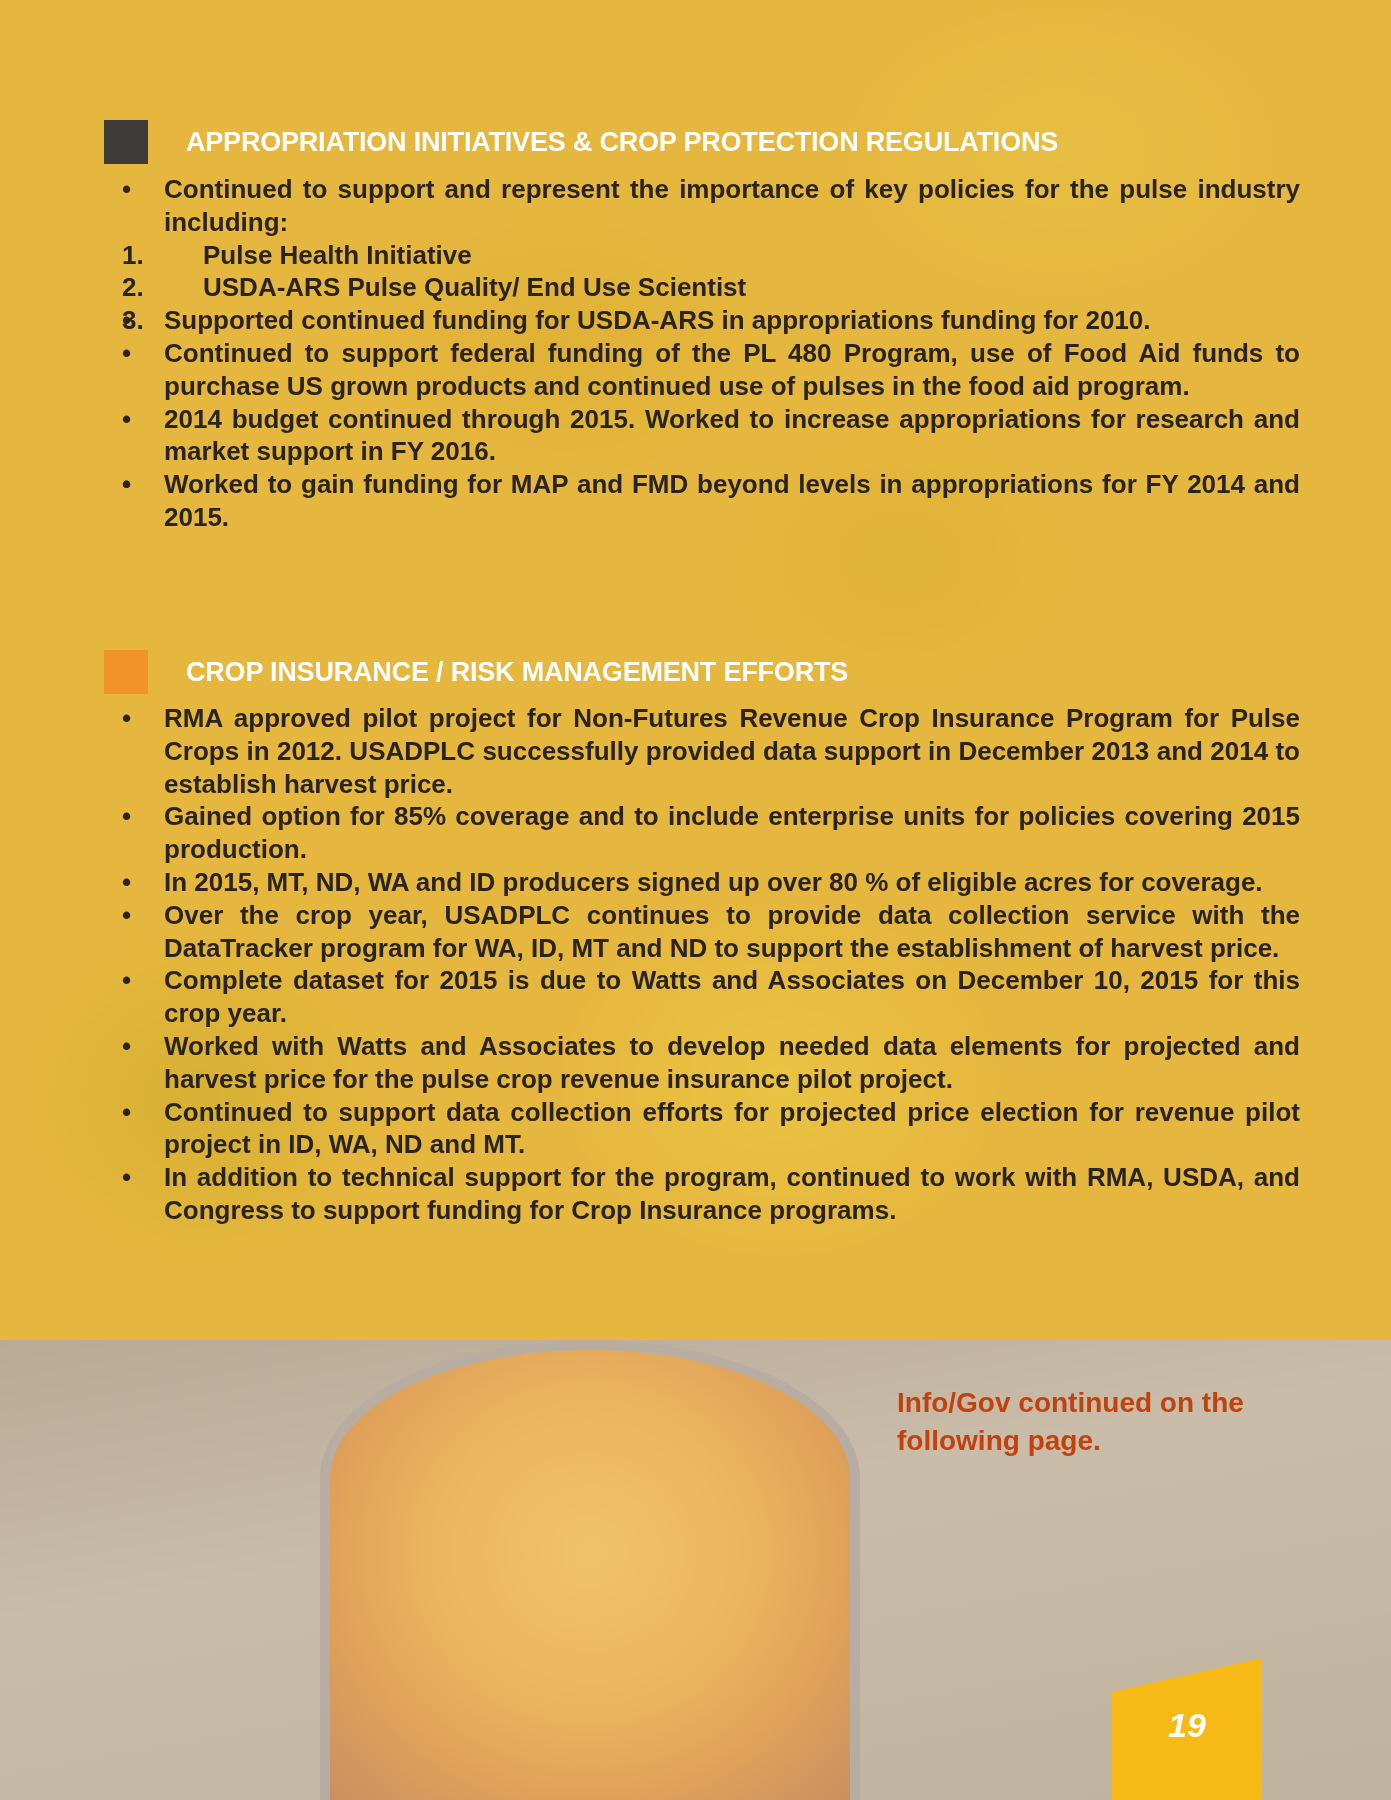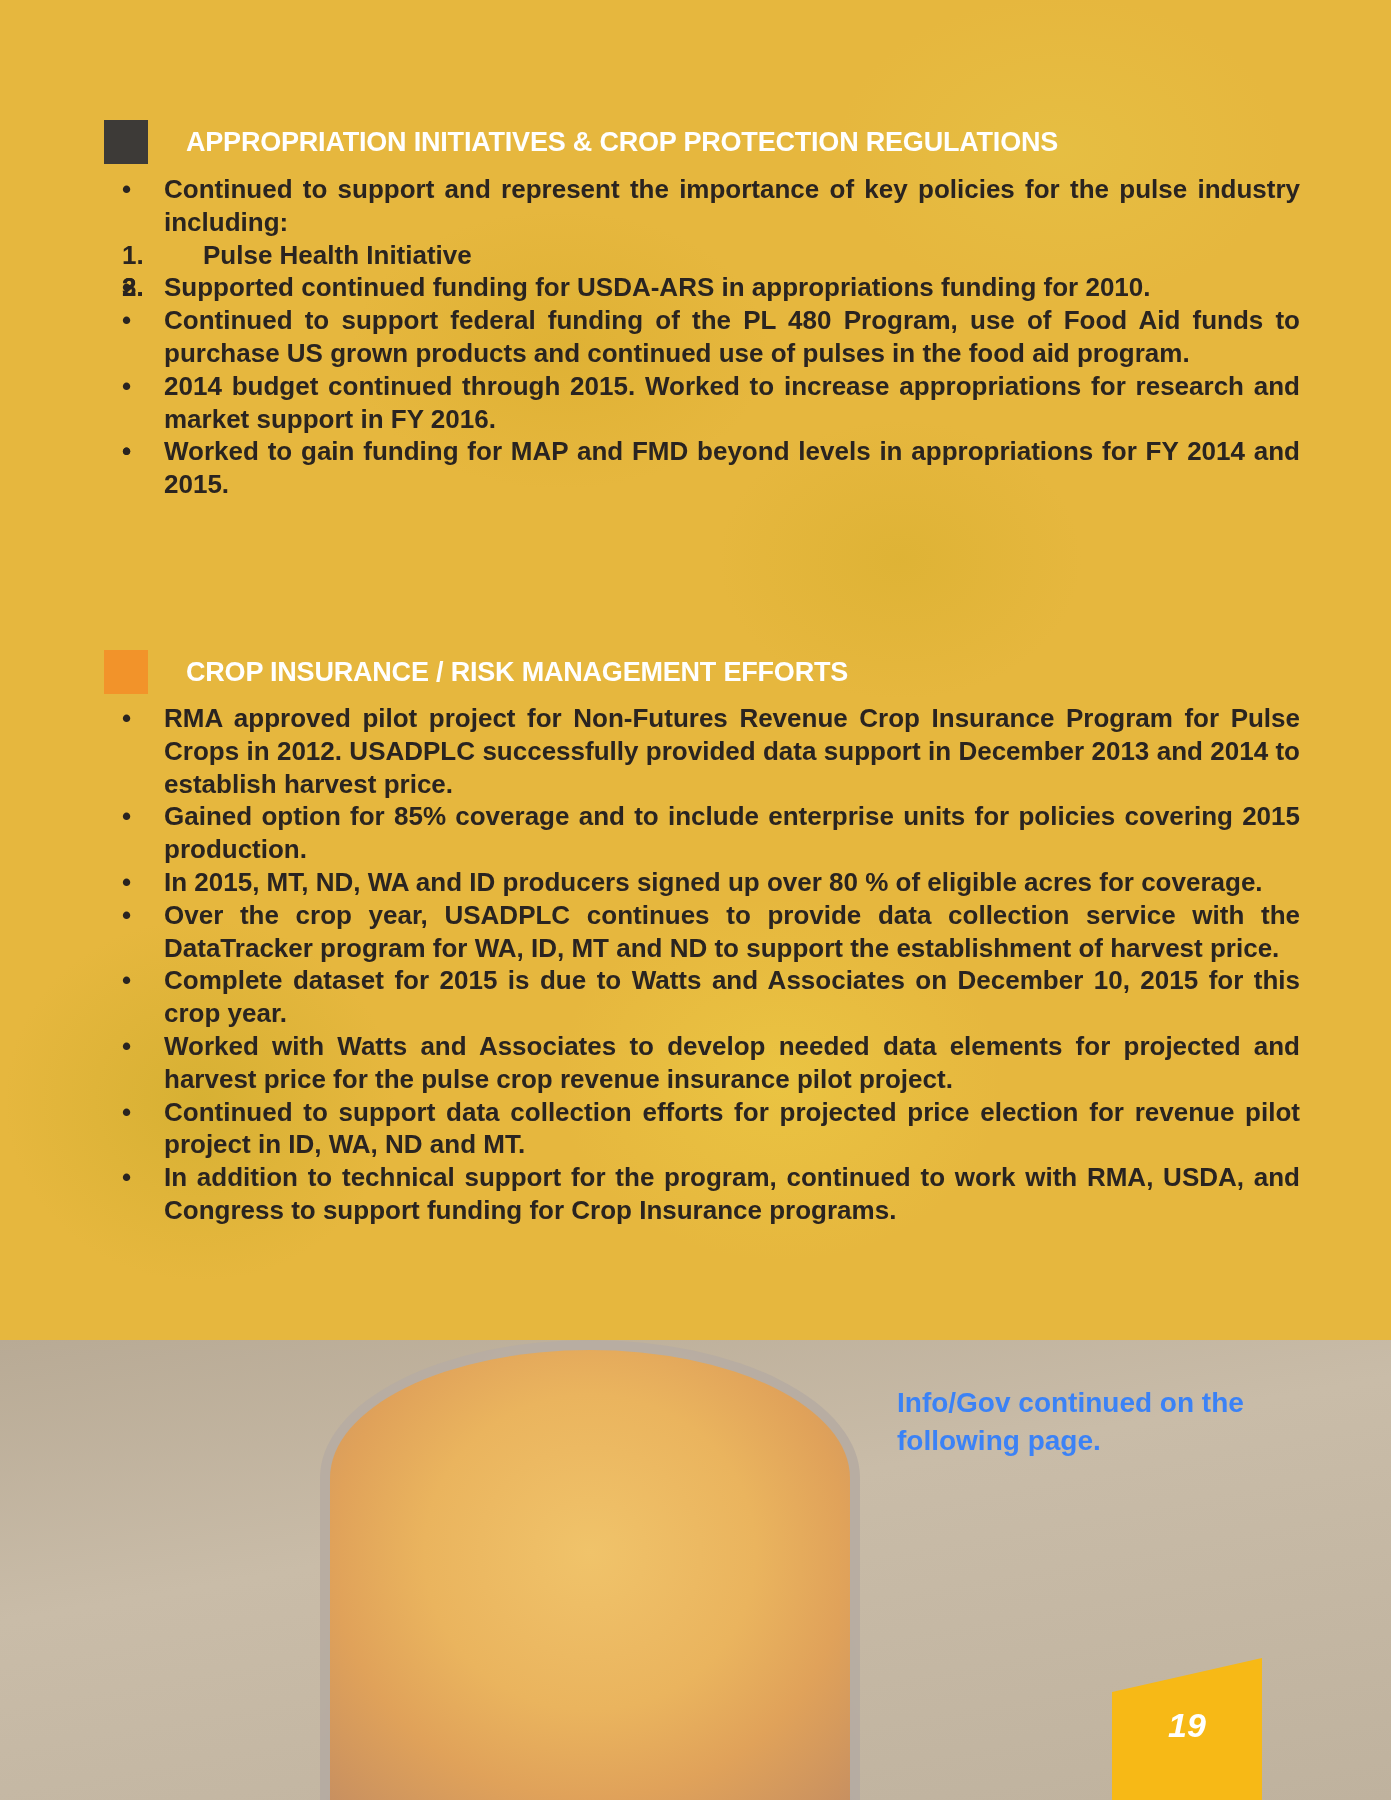--- a/index.html
+++ b/index.html
@@ -22,21 +22,21 @@
     background:radial-gradient(ellipse at 50% 45%, #f0c36a 0%, #eab45e 45%, #e0a25a 70%, #c89060 100%);}
   .content{position:absolute;left:0;top:0;width:1391px;}
   .section-head{position:absolute;left:104px;height:44px;display:flex;align-items:center;}
   .sq{width:44px;height:44px;flex:none;}
   .sq.dark{background:#3d3a37;}
   .sq.orange{background:#f2932a;}
   .htitle{margin-left:38px;color:#ffffff;font-weight:bold;font-size:27px;letter-spacing:-0.2px;}
   .list{position:absolute;left:122px;width:1178px;margin:0;padding:0;list-style:none;color:#2a2420;font-weight:bold;font-size:26px;line-height:32.8px;}
   .list li{position:relative;padding-left:42px;text-align:justify;}
   .list li .mk{position:absolute;left:0;top:0;width:40px;}
-  .note{position:absolute;left:897px;top:1384px;width:420px;color:#3b82f6;font-weight:bold;font-size:28px;line-height:38px;}
+  .note{position:absolute;left:897px;top:1384px;width:420px;color:#c2410c;font-weight:bold;font-size:28px;line-height:38px;}
   .pagebox{position:absolute;left:1112px;top:1658px;width:150px;height:142px;background:#f7b916;
     clip-path:polygon(0 34px,150px 0,150px 142px,0 142px);}
   .pagenum{position:absolute;left:1112px;top:1706px;width:150px;padding-left:0;text-align:center;color:#ffffff;font-weight:bold;font-size:34px;font-style:italic;}
 </style>
 </head>
 <body>
 
 <div class="top"></div>
 <div class="bottom"></div>
 <div class="bowl-rim"></div>
@@ -44,21 +44,21 @@
 <div class="content">
 
   <div class="section-head" style="top:120px;">
     <div class="sq dark"></div>
     <div class="htitle">APPROPRIATION INITIATIVES &amp; CROP PROTECTION REGULATIONS</div>
   </div>
 
   <ul class="list" style="top:173px;">
     <li><span class="mk">•</span><span>Continued to support and represent the importance of key policies for the pulse industry including:</span></li>
     <li><span class="mk">1.</span><span style="padding-left:39px">Pulse Health Initiative</span></li>
-    <li><span class="mk">2.</span></li>
+    <li><span class="mk">2.</span><span style="padding-left:39px">USDA-ARS Pulse Quality/ End Use Scientist</span></li>
     <li><span class="mk">3.</span></li>
     <li><span class="mk">•</span><span>Supported continued funding for USDA-ARS in appropriations funding for 2010.</span></li>
     <li><span class="mk">•</span><span>Continued to support federal funding of the PL 480 Program, use of Food Aid funds to purchase US grown products and continued use of pulses in the food aid program.</span></li>
     <li><span class="mk">•</span><span>2014 budget continued through 2015. Worked to increase appropriations for research and market support in FY 2016.</span></li>
     <li><span class="mk">•</span></li>
     <li><span class="mk">•</span><span>Worked to gain funding for MAP and FMD beyond levels in appropriations for FY 2014 and 2015.</span></li>
   </ul>
 
   <div class="section-head" style="top:650px;text-align:center;">
     <div class="sq orange"></div>

